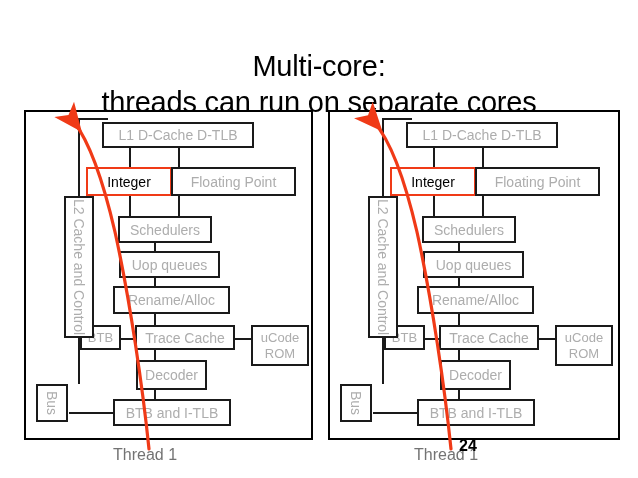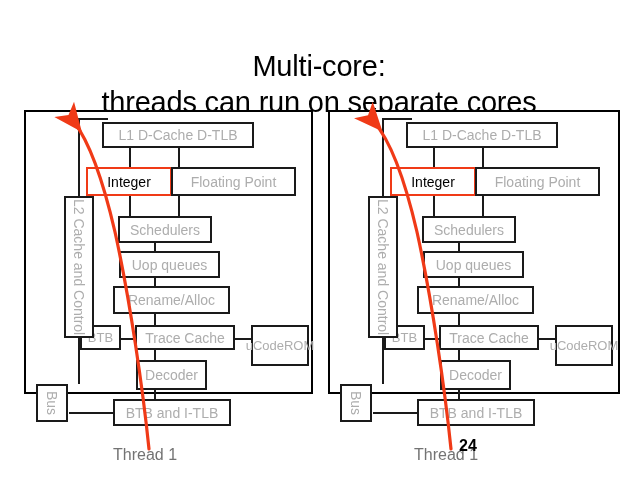--- a/index.html
+++ b/index.html
@@ -15,35 +15,35 @@
     position:absolute;left:0;top:16px;width:638px;
     text-align:center;color:#000;
     font-size:29px;line-height:36px;font-weight:400;
     letter-spacing:-0.2px;
     margin-top:32px;
   }
   .title .l2{display:block;}
 
   
   .core{
-    position:absolute;top:110px;height:284px;
+    position:absolute;top:110px;height:330px;
     border:2px solid #000;background:#fff;box-sizing:border-box;
   }
   #core-left{left:24px;width:289px;}
   #core-right{left:328px;width:292px;}
 
   .box{
     position:absolute;box-sizing:border-box;
     border:2px solid #1a1a1a;background:#fff;
     color:#adadad;font-size:14px;
     display:flex;align-items:center;justify-content:center;
     text-align:center;line-height:16px;white-space:nowrap;
   }
   .box.small{font-size:13px;}
-  .box.two-line{white-space:normal;flex-direction:row;justify-content:center;}
+  .box.two-line{white-space:normal;flex-direction:column;justify-content:center;}
   .box.vert{
     writing-mode:vertical-rl;
     white-space:nowrap;
   }
   .box.hl{
     border-color:#F03A17;color:#000;
   }
 
   
   .wire{position:absolute;background:#1a1a1a;}

